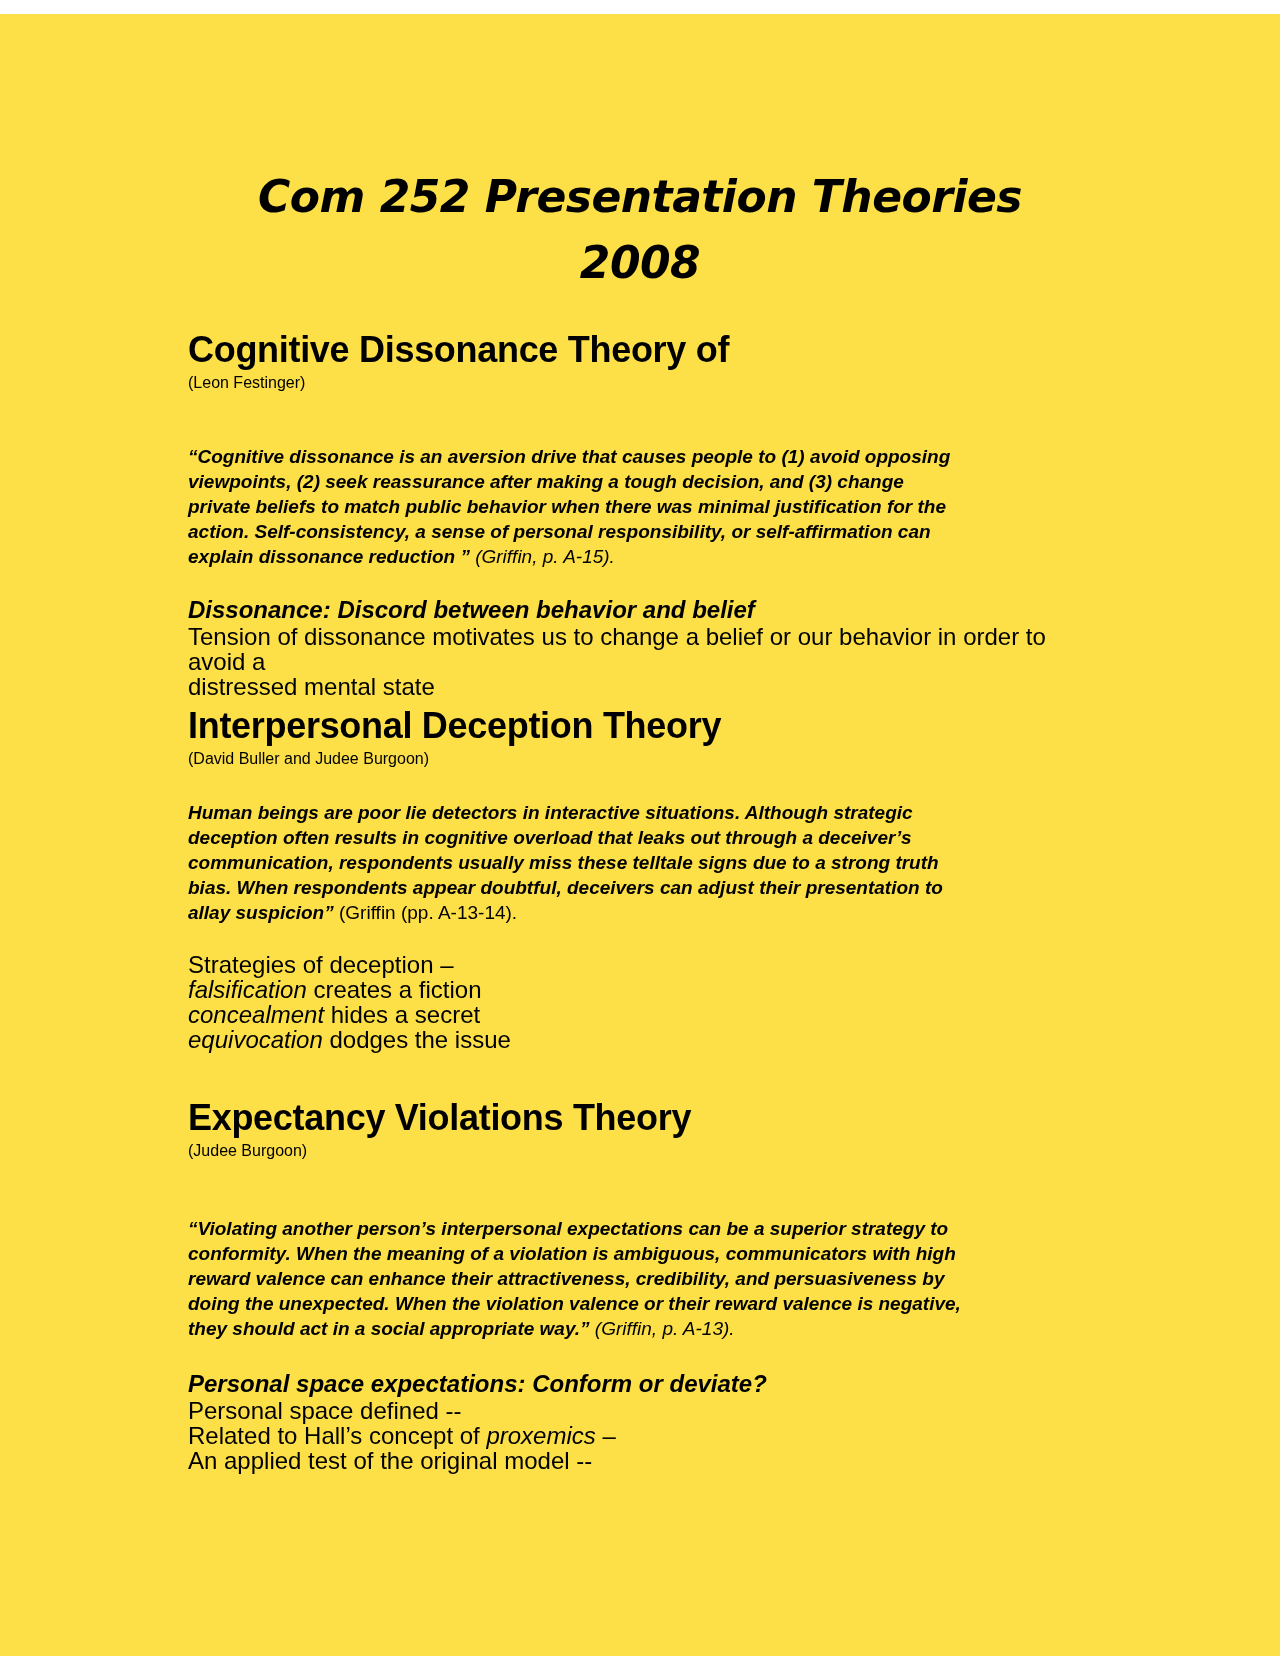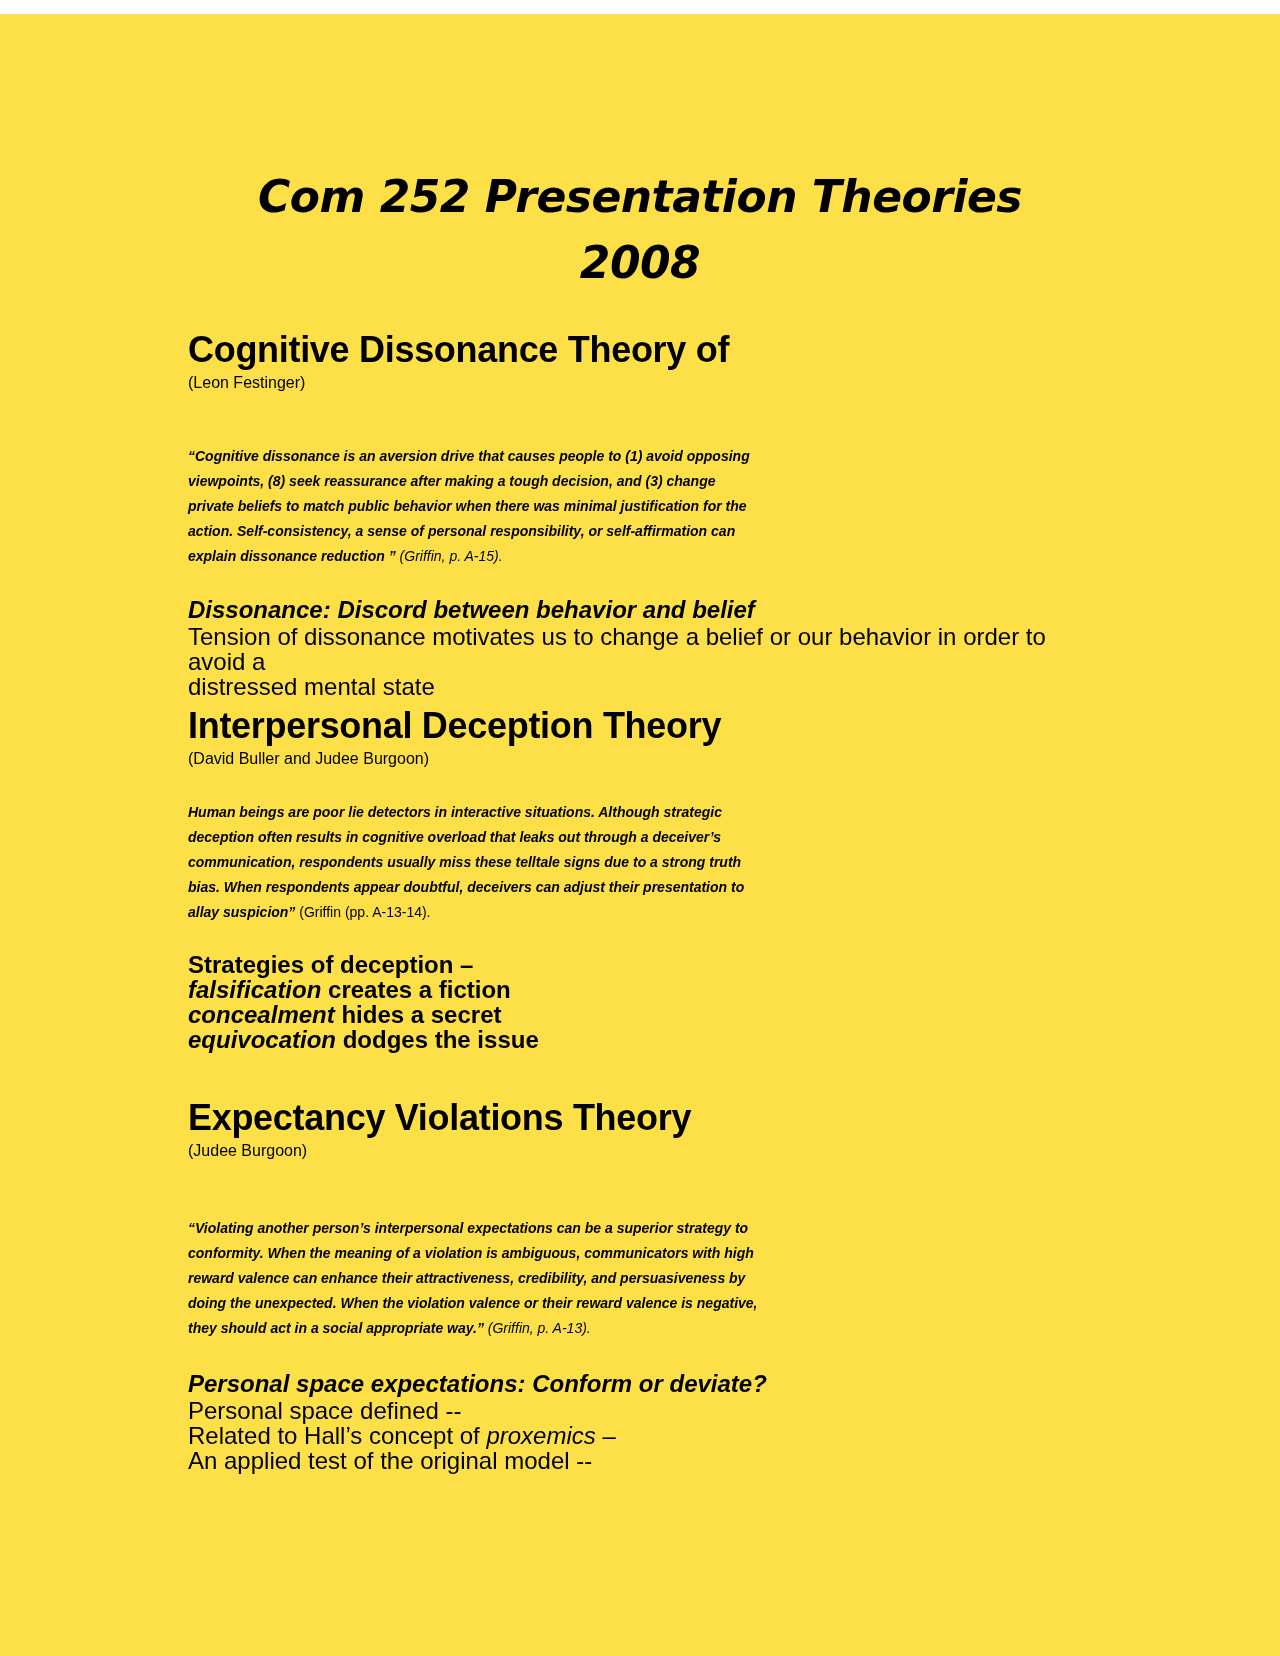--- a/index.html
+++ b/index.html
@@ -4,42 +4,42 @@
   <style>
     html, body { margin: 0; padding: 0; background: #ffffff; }
     body { width: 1280px; height: 1656px; position: relative; overflow: hidden; color: #000; font-family: "Liberation Sans", sans-serif; }
     .page { position: absolute; left: 0; top: 14px; width: 1280px; height: 1656px; background: #fde047; }
     .title { position: absolute; left: 0; width: 1280px; text-align: center; font-family: "DejaVu Sans", sans-serif; font-weight: bold; font-style: italic; font-size: 44px; letter-spacing: -0.5px; line-height: 66px; }
     .t1 { top: 150px; }
     .t2 { top: 216px; }
     .col { position: absolute; left: 188px; width: 920px; }
     .h1 { font-weight: bold; font-size: 36px; line-height: 40px; letter-spacing: -0.3px; }
     .author { font-size: 16px; line-height: 26px; }
-    .quote { font-size: 14px; line-height: 25px; }
+    .quote { font-size: 19px; line-height: 25px; }
     .quote .q { font-weight: bold; font-style: italic; }
     .quote .cite-i { font-style: italic; }
     .h2 { font-weight: bold; font-style: italic; font-size: 24px; line-height: 28px; }
     .body { font-size: 24px; line-height: 25px; }
     .it { font-style: italic; }
   </style>
 </head>
 <body>
 
 <div class="page">
 
   <div class="title t1">Com 252 Presentation Theories</div>
   <div class="title t2">2008</div>
 
   <div class="col" style="top:316px;">
     <div class="h1">Cognitive Dissonance Theory of</div>
     <div class="author">(Leon Festinger)</div>
   </div>
   <div class="col quote" style="top:430px;">
     <div class="q">“Cognitive dissonance is an aversion drive that causes people to (1) avoid opposing</div>
-    <div class="q">viewpoints, (8) seek reassurance after making a tough decision, and (3) change</div>
+    <div class="q">viewpoints, (2) seek reassurance after making a tough decision, and (3) change</div>
     <div class="q">private beliefs to match public behavior when there was minimal justification for the</div>
     <div class="q">action. Self-consistency, a sense of personal responsibility, or self-affirmation can</div>
     <div><span class="q">explain dissonance reduction ”</span><span class="cite-i"> (Griffin, p. A-15).</span></div>
   </div>
   <div class="col" style="top:582px;">
     <div class="h2">Dissonance: Discord between behavior and belief</div>
     <div class="body">Tension of dissonance motivates us to change a belief or our behavior in order to avoid a</div>
     <div class="body">distressed mental state</div>
   </div>
 
@@ -47,21 +47,21 @@
     <div class="h1">Interpersonal Deception Theory</div>
     <div class="author">(David Buller and Judee Burgoon)</div>
   </div>
   <div class="col quote" style="top:786px;">
     <div class="q">Human beings are poor lie detectors in interactive situations. Although strategic</div>
     <div class="q">deception often results in cognitive overload that leaks out through a deceiver’s</div>
     <div class="q">communication, respondents usually miss these telltale signs due to a strong truth</div>
     <div class="q">bias. When respondents appear doubtful, deceivers can adjust their presentation to</div>
     <div><span class="q">allay suspicion”</span><span> (Griffin (pp. A-13-14).</span></div>
   </div>
-  <div class="col body" style="top:938px;font-weight:bold;">
+  <div class="col body" style="top:938px;">
     <div>Strategies of deception –</div>
     <div><span class="it">falsification</span><span> creates a fiction</span></div>
     <div><span class="it">concealment</span><span> hides a secret</span></div>
     <div><span class="it">equivocation</span><span> dodges the issue</span></div>
   </div>
 
   <div class="col" style="top:1084px;">
     <div class="h1">Expectancy Violations Theory</div>
     <div class="author">(Judee Burgoon)</div>
   </div>

